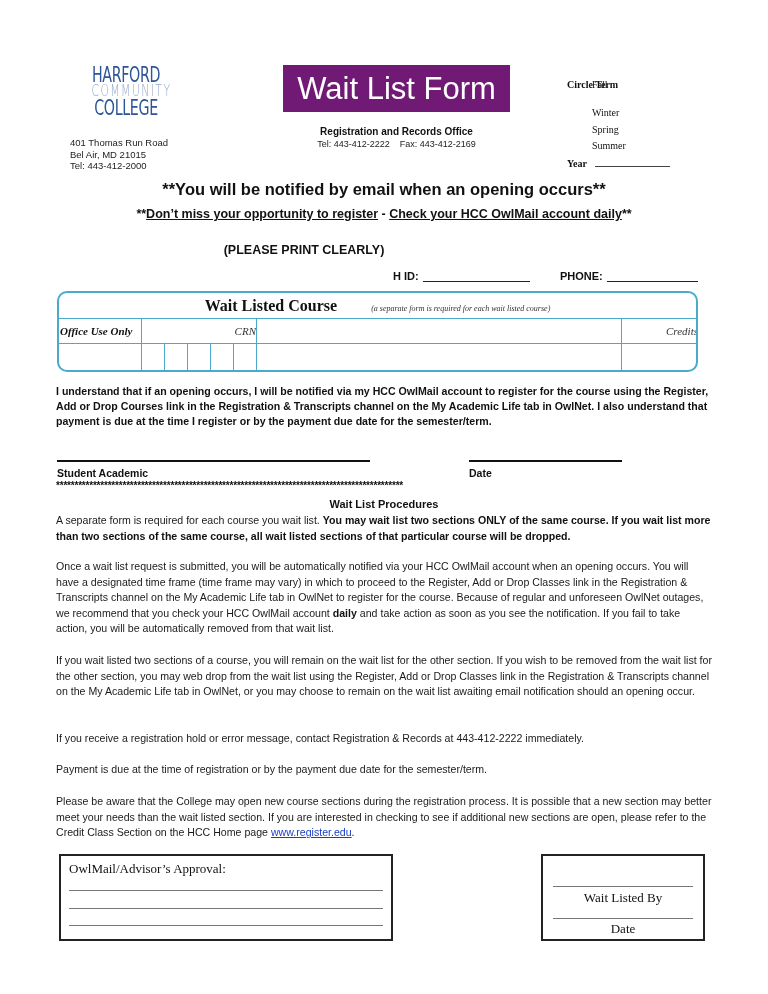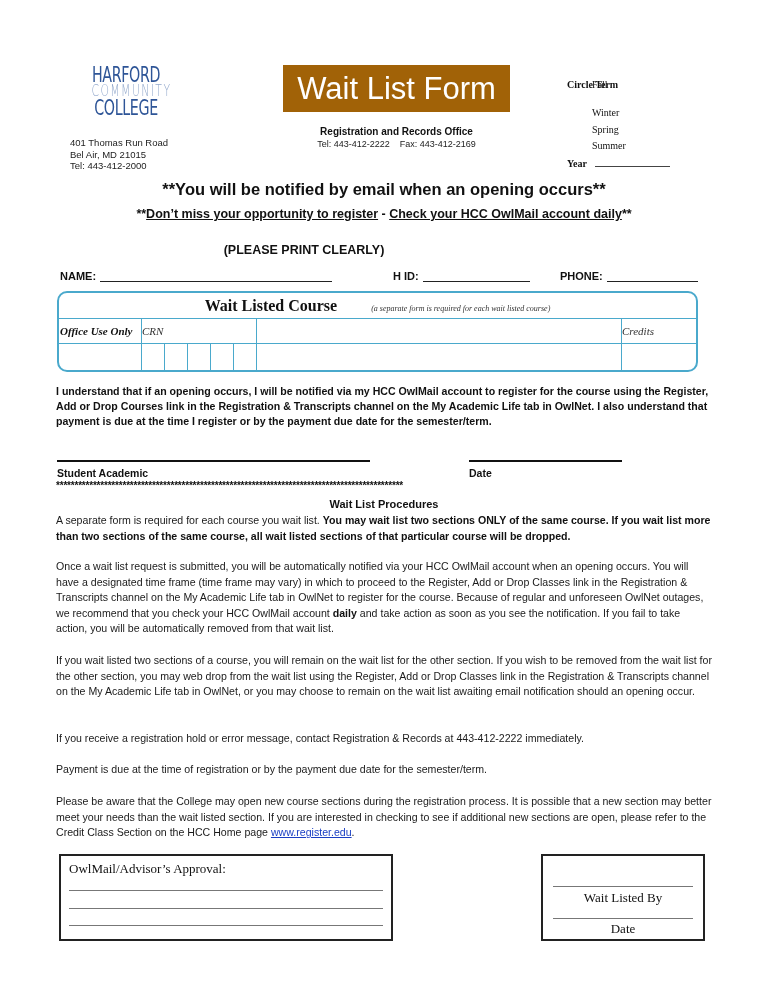--- a/index.html
+++ b/index.html
@@ -7,21 +7,21 @@
   body { position: relative; font-family: "Liberation Sans", "DejaVu Sans", sans-serif; color: #111; }
   .abs { position: absolute; }
 
   
   .logo { left: 78px; top: 64px; width: 96px; height: 68px; text-align: center; }
   .logo .l1, .logo .l3 { display: block; font-family: "DejaVu Sans", sans-serif; font-stretch: condensed; color: #2e5597; font-size: 22px; line-height: 21px; letter-spacing: -0.5px; transform: scaleX(0.72); transform-origin: center; }
   .logo .l2 { display: block; font-family: "DejaVu Sans", sans-serif; color: #93a9cc; font-size: 15px; line-height: 12px; letter-spacing: 2px; transform: scaleX(0.72); transform-origin: center; font-weight: 300; }
   .address { left: 70px; top: 137px; font-size: 9.5px; line-height: 11.5px; color: #222; }
 
   
-  .title-banner { left: 283px; top: 65px; width: 227px; height: 47px; background: #a16207; color: #fff; font-size: 31px; font-weight: normal; text-align: center; line-height: 47px; letter-spacing: 0px; }
+  .title-banner { left: 283px; top: 65px; width: 227px; height: 47px; background: #701a75; color: #fff; font-size: 31px; font-weight: normal; text-align: center; line-height: 47px; letter-spacing: 0px; }
   .office { left: 283px; top: 125px; width: 227px; text-align: center; }
   .office .o-title { font-size: 10px; font-weight: bold; line-height: 13px; }
   .office .o-contact { font-size: 9px; line-height: 12px; color: #222; }
 
   
   .term { left: 567px; top: 79px; font-family: "Liberation Serif", serif; font-size: 10px; }
   .term .t-head { font-weight: bold; line-height: 11px; }
   .term .t-item { position: absolute; left: 25px; font-size: 10px; }
   .term .year { position: absolute; left: 0; top: 79px; white-space: nowrap; font-weight: bold; }
   .term .year-line { display: inline-block; width: 75px; border-bottom: 1px solid #444; margin-left: 8px; height: 8px; vertical-align: baseline; }
@@ -36,21 +36,21 @@
   .fields { left: 60px; top: 270px; width: 640px; height: 16px; font-size: 11px; font-weight: bold; }
   .field { position: absolute; top: 0; white-space: nowrap; }
   .field .line { display: inline-block; border-bottom: 1.5px solid #222; height: 11px; vertical-align: bottom; margin-left: 4px; }
 
   
   .course-box { left: 57px; top: 291px; width: 641px; height: 81px; border: 2px solid #4aa9cc; border-radius: 10px; overflow: hidden; }
   .course-head { position: absolute; left: 0; top: 0; width: 100%; height: 26px; border-bottom: 1px solid #4aa9cc; text-align: center; font-family: "Liberation Serif", serif; }
   .course-head .ch-title { font-size: 16px; font-weight: bold; line-height: 26px; }
   .course-head .ch-note { font-size: 8px; font-style: italic; color: #333; margin-left: 30px; }
   .course-cols { position: absolute; left: 0; top: 26px; width: 100%; height: 25px; border-bottom: 1px solid #4aa9cc; font-family: "Liberation Serif", serif; font-style: italic; font-size: 11px; }
-  .col { position: absolute; top: 0; height: 100%; line-height: 34px; text-align: left; }
+  .col { position: absolute; top: 0; height: 100%; line-height: 34px; text-align: right; }
   .vline { position: absolute; width: 1px; background: #4aa9cc; }
   .office-only { font-weight: bold; text-align: left; padding-left: 1px; color: #111; }
 
   
   .statement { left: 56px; top: 384px; width: 660px; font-size: 10.6px; font-weight: bold; line-height: 15px; }
 
   
   .sig-line { top: 460px; height: 0; border-top: 2px solid #111; }
   .sig-label { top: 467px; font-size: 10.5px; font-weight: bold; }
   .stars { left: 56px; top: 479px; width: 660px; font-size: 10px; font-weight: bold; letter-spacing: -0.2px; white-space: nowrap; overflow: hidden; line-height: 14px; }
@@ -99,23 +99,20 @@
   </div>
 </div>
 
 <div class="abs notice1">**You will be notified by email when an opening occurs**</div>
 <div class="abs notice2">
   <span>**</span><u>Don’t miss your opportunity to register</u><span style="white-space:pre;"> - </span><u>Check your HCC OwlMail account daily</u><span>**</span>
 </div>
 <div class="abs print">(PLEASE PRINT CLEARLY)</div>
 
 <div class="abs fields">
-  <div class="field" style="left:0;">
-    <span>NAME:</span><span class="line" style="width:232px;"></span>
-  </div>
   <div class="field" style="left:333px;">
     <span>H ID:</span><span class="line" style="width:107px;"></span>
   </div>
   <div class="field" style="left:500px;">
     <span>PHONE:</span><span class="line" style="width:91px;"></span>
   </div>
 </div>
 
 <div class="abs course-box">
   <div class="course-head">

